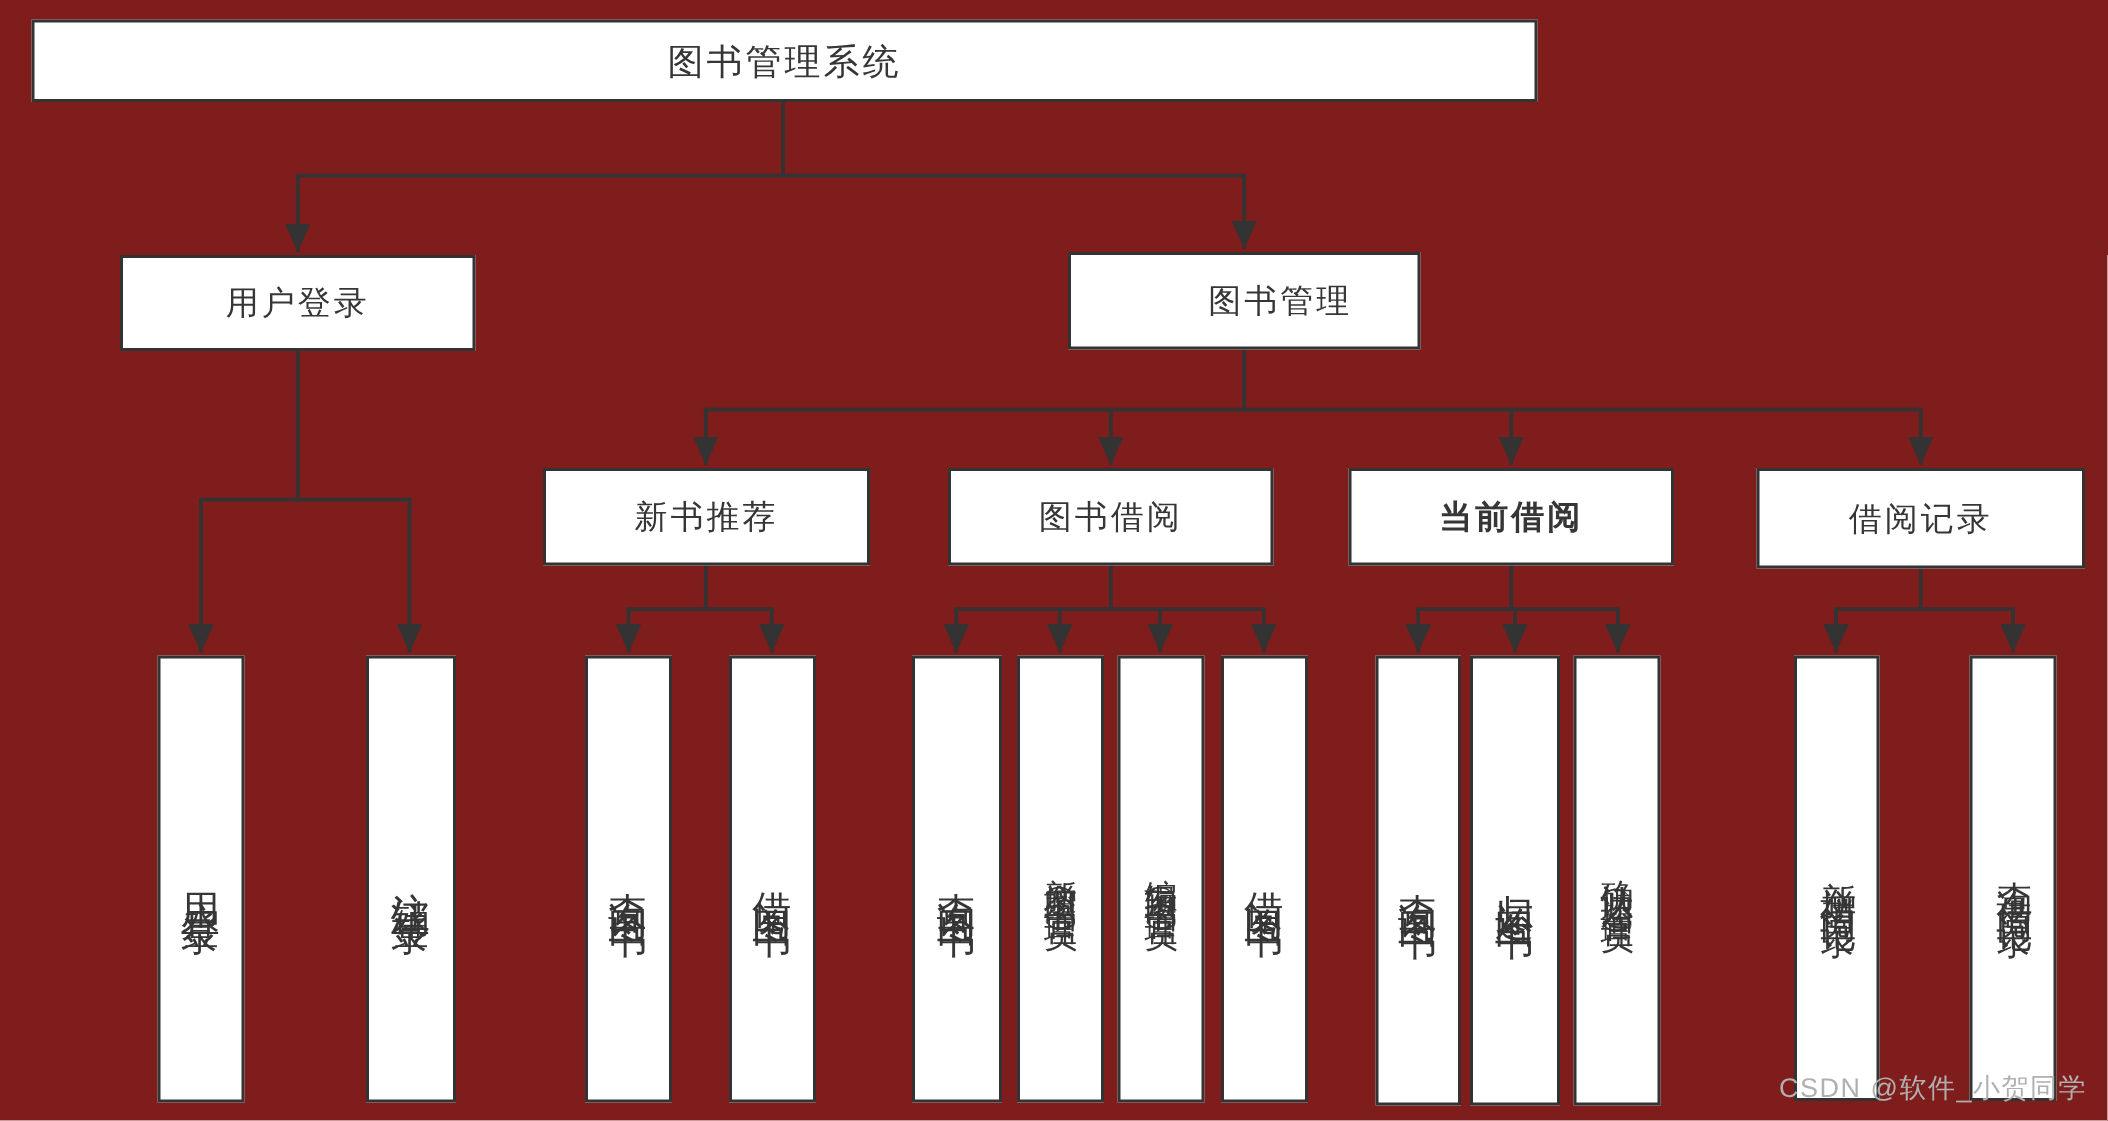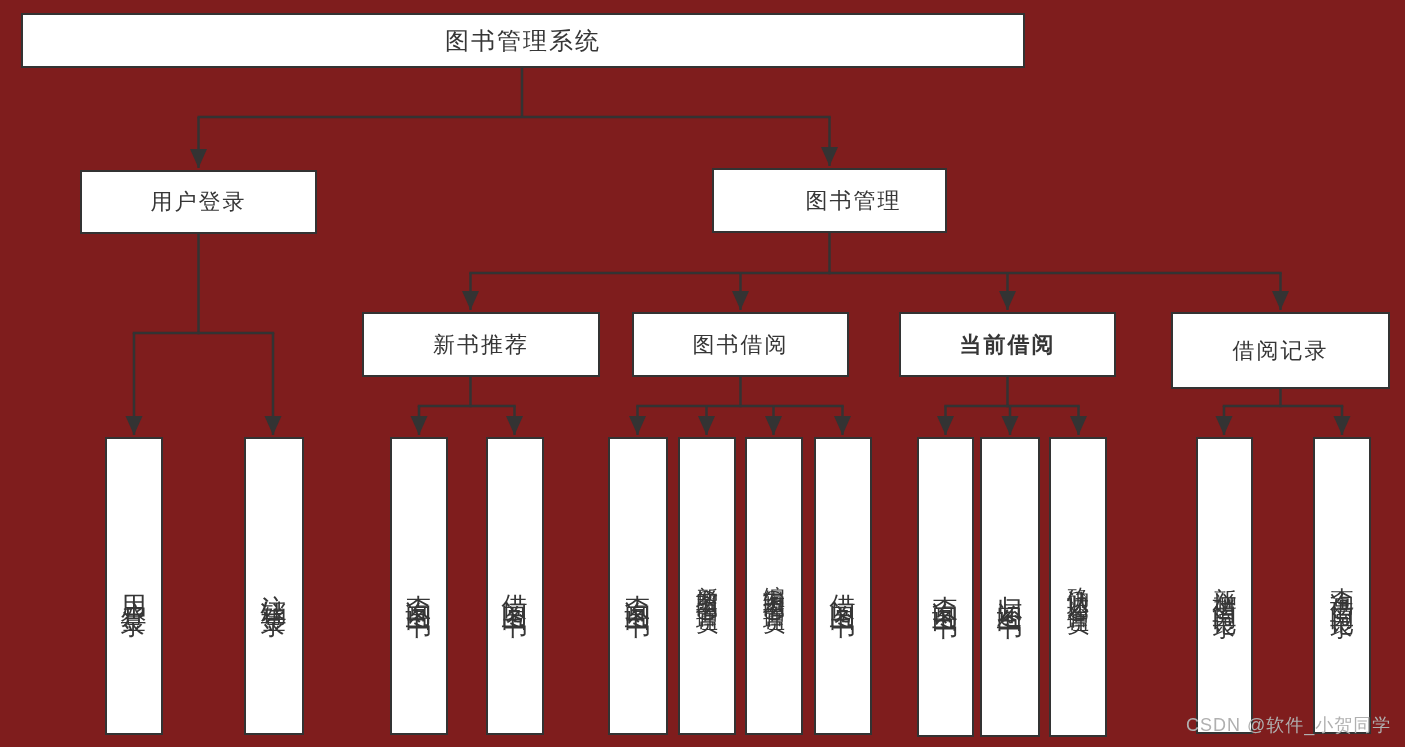--- a/index.html
+++ b/index.html
@@ -115,30 +115,30 @@
     <span class="hlabel">图书管理系统</span>
   </div>
 
   <div class="node" style="left:80px; top:170px; width:237px; height:64px;">
     <span class="hlabel">用户登录</span>
   </div>
   <div class="node" style="left:712px; top:168px; width:235px; height:65px;padding-left:48px;">
     <span class="hlabel">图书管理</span>
   </div>
 
-  <div class="node" style="left:362px; top:312px; width:238px; height:65px;">
+  <div class="node" style="left:362px; top:312px; width:218px; height:65px;">
     <span class="hlabel">新书推荐</span>
   </div>
   <div class="node" style="left:632px; top:312px; width:217px; height:65px;">
     <span class="hlabel">图书借阅</span>
   </div>
   <div class="node" style="left:899px; top:312px; width:217px; height:65px;font-weight:bold;">
     <span class="hlabel">当前借阅</span>
   </div>
-  <div class="node" style="left:1171px; top:312px; width:219px; height:77px;">
+  <div class="node" style="left:1171px; top:312px; width:219px; height:67px;">
     <span class="hlabel">借阅记录</span>
   </div>
 
   <div class="node leaf" style="left:105px; top:437px; width:58px; height:298px;">
     <span class="vlabel">用户登录</span>
   </div>
   <div class="node leaf" style="left:244px; top:437px; width:60px; height:298px;">
     <span class="vlabel">注销登录</span>
   </div>
 

